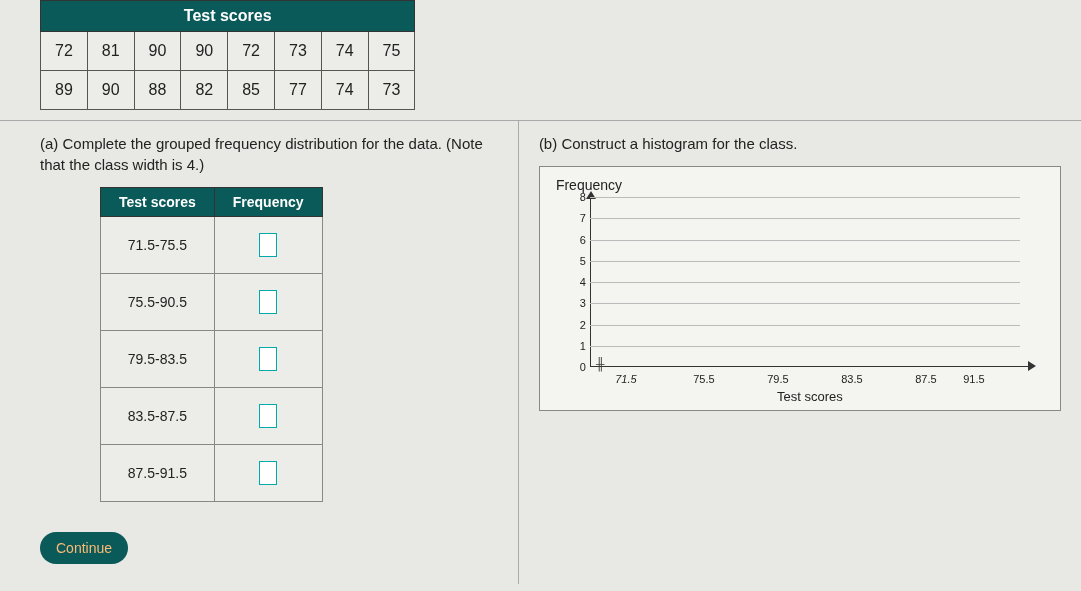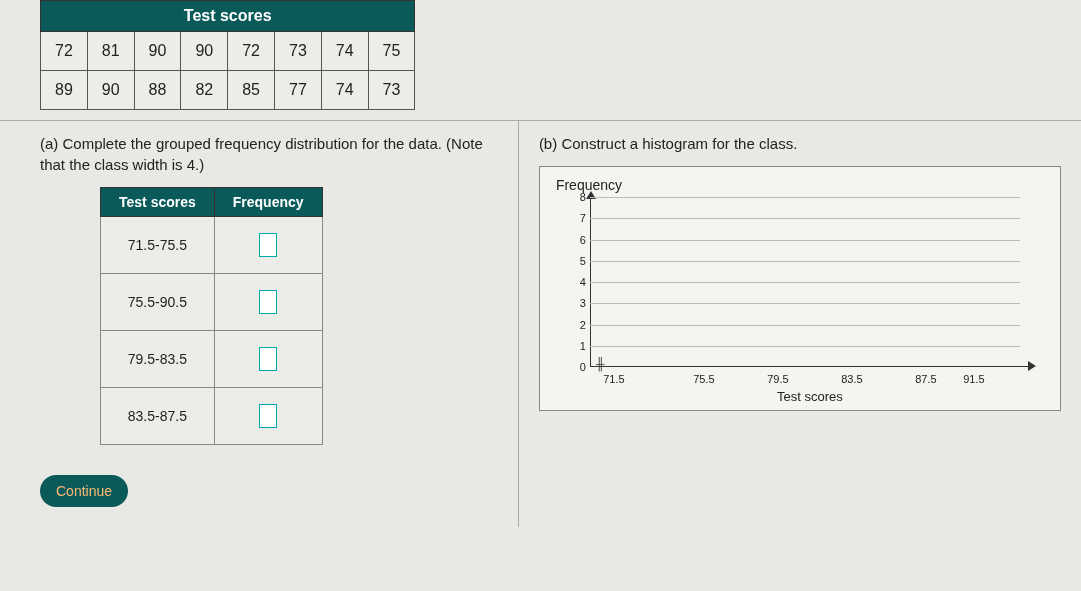--- a/index.html
+++ b/index.html
@@ -237,20 +237,24 @@
           <td><span class="input-box"></span></td>
         </tr>
         <tr>
           <td>79.5-83.5</td>
           <td><span class="input-box"></span></td>
         </tr>
         <tr>
           <td>83.5-87.5</td>
           <td><span class="input-box"></span></td>
         </tr>
+        <tr>
+          <td>87.5-91.5</td>
+          <td><span class="input-box"></span></td>
+        </tr>
       </tbody>
     </table>
     <button class="continue-btn">Continue</button>
   </div>
 
   <div class="col-b">
     <div class="prompt">(b) Construct a histogram for the class.</div>
     <div class="chart-box">
       <div class="chart-title">Frequency</div>
       <div class="chart-plot" id="plot">
@@ -269,21 +273,21 @@
           <div class="gridline" style="top: 85px;"></div>
           <div class="ytick" style="top: 85px;">4</div>
           <div class="gridline" style="top: 63.75px;"></div>
           <div class="ytick" style="top: 63.75px;">5</div>
           <div class="gridline" style="top: 42.5px;"></div>
           <div class="ytick" style="top: 42.5px;">6</div>
           <div class="gridline" style="top: 21.25px;"></div>
           <div class="ytick" style="top: 21.25px;">7</div>
           <div class="gridline" style="top: 0px;"></div>
           <div class="ytick" style="top: 0px;">8</div>
-          <div class="xtick" style="left: 44px;">71.5</div>
+          <div class="xtick" style="left: 56px; font-style: italic;">71.5</div>
           <div class="xtick" style="left: 134px;">75.5</div>
           <div class="xtick" style="left: 208px;">79.5</div>
           <div class="xtick" style="left: 282px;">83.5</div>
           <div class="xtick" style="left: 356px; margin-top: 24px;">87.5</div>
           <div class="xtick" style="left: 404px;">91.5</div>
         </div>
       <div class="xlabel">Test scores</div>
     </div>
   </div>
 </div>

